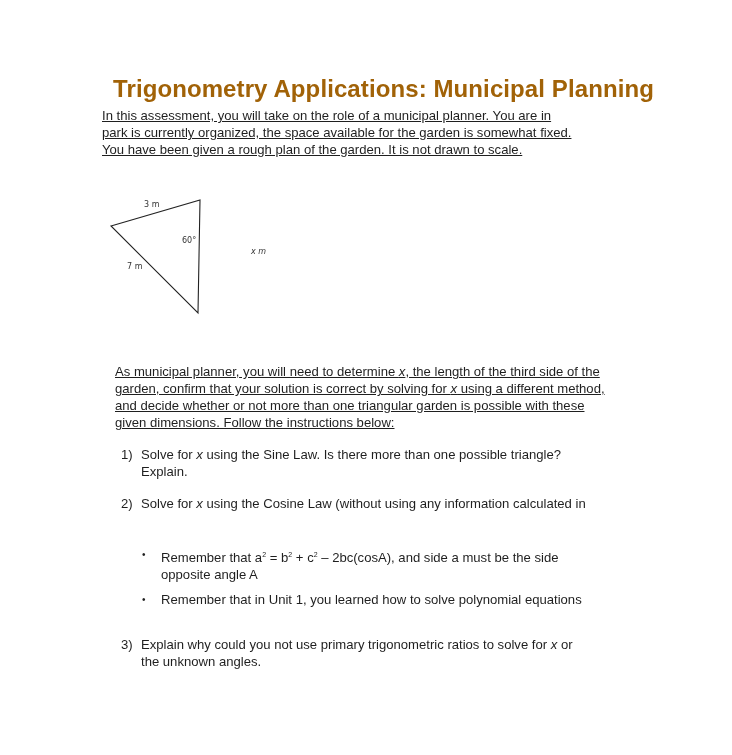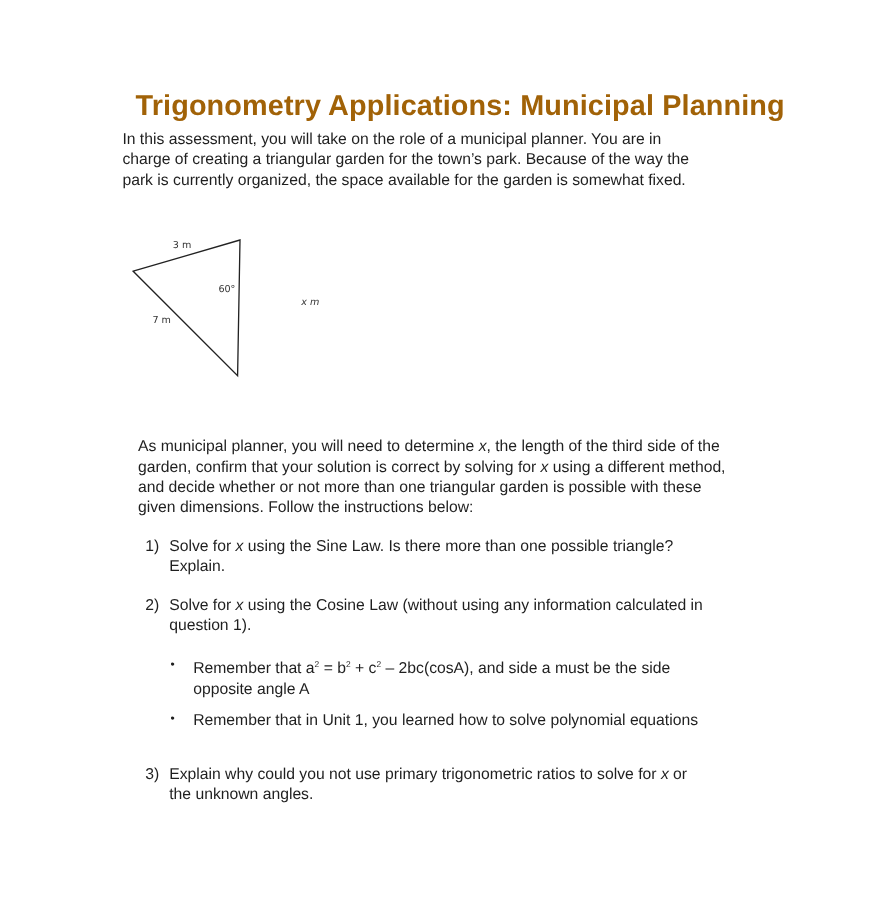--- a/index.html
+++ b/index.html
@@ -27,21 +27,21 @@
       white-space: nowrap;
     }
     .para {
       position: absolute;
       left: 102px;
       margin: 0;
       font-size: 13.1px;
       line-height: 17px;
       color: #1f1f1f;
     }
-    .para .line { display: block; white-space: nowrap; }
+    .para .line { display: block; white-space: nowrap; text-decoration: underline; }
     .intro { top: 107px; }
     .instructions { top: 363px; margin-left: 13px; }
 
     .diagram {
       position: absolute;
       left: 100px;
       top: 190px;
       width: 150px;
       height: 135px;
     }
@@ -88,22 +88,22 @@
     em { font-style: italic; }
     sup.small { font-size: 7px; vertical-align: 5px; }
   </style>
 </head>
 <body>
 
 <h1 class="page-title">Trigonometry Applications: Municipal Planning</h1>
 
 <p class="para intro">
   <span class="line">In this assessment, you will take on the role of a municipal planner. You are in</span>
-  <span class="line">charge of creating a triangular garden for the town’s park.  Because of the way the</span>
   <span class="line">park is currently organized, the space available for the garden is somewhat fixed.</span>
+  <span class="line">You have been given a rough plan of the garden.  It is not drawn to scale.</span>
 </p>
 
 <div class="diagram">
   <svg width="150" height="135" viewBox="0 0 150 135">
     <polygon points="11,36 100,10 98,123" fill="none" stroke="#222222" stroke-width="1.1" stroke-linejoin="miter"></polygon>
   </svg>
   <span class="dlabel" style="left:44px; top:10px;">3 m</span>
   <span class="dlabel" style="left:82px; top:18px;margin-top:28px;">60°</span>
   <span class="dlabel" style="left:107px; top:57px; font-style:italic;margin-left:44px;">x m</span>
   <span class="dlabel" style="left:27px; top:72px;">7 m</span>
@@ -121,21 +121,20 @@
   <div class="body">
     <span class="line"><span>Solve for </span><em>x</em><span> using the Sine Law.  Is there more than one possible triangle?</span></span>
     <span class="line">Explain.</span>
   </div>
 </div>
 
 <div class="q q2">
   <span class="num">2)</span>
   <div class="body">
     <span class="line"><span>Solve for </span><em>x</em><span> using the Cosine Law (without using any information calculated in</span></span>
-    <span class="line">question 1).</span>
   </div>
 </div>
 
 <div class="bullet b1">
   <span class="dot">•</span>
   <div class="body">
     <span class="line"><span>Remember that a</span><sup class="small">2</sup><span>  =  b</span><sup class="small">2</sup><span> + c</span><sup class="small">2</sup><span> – 2bc(cosA), and side a must be the side</span></span>
     <span class="line">opposite angle A</span>
   </div>
 </div>

